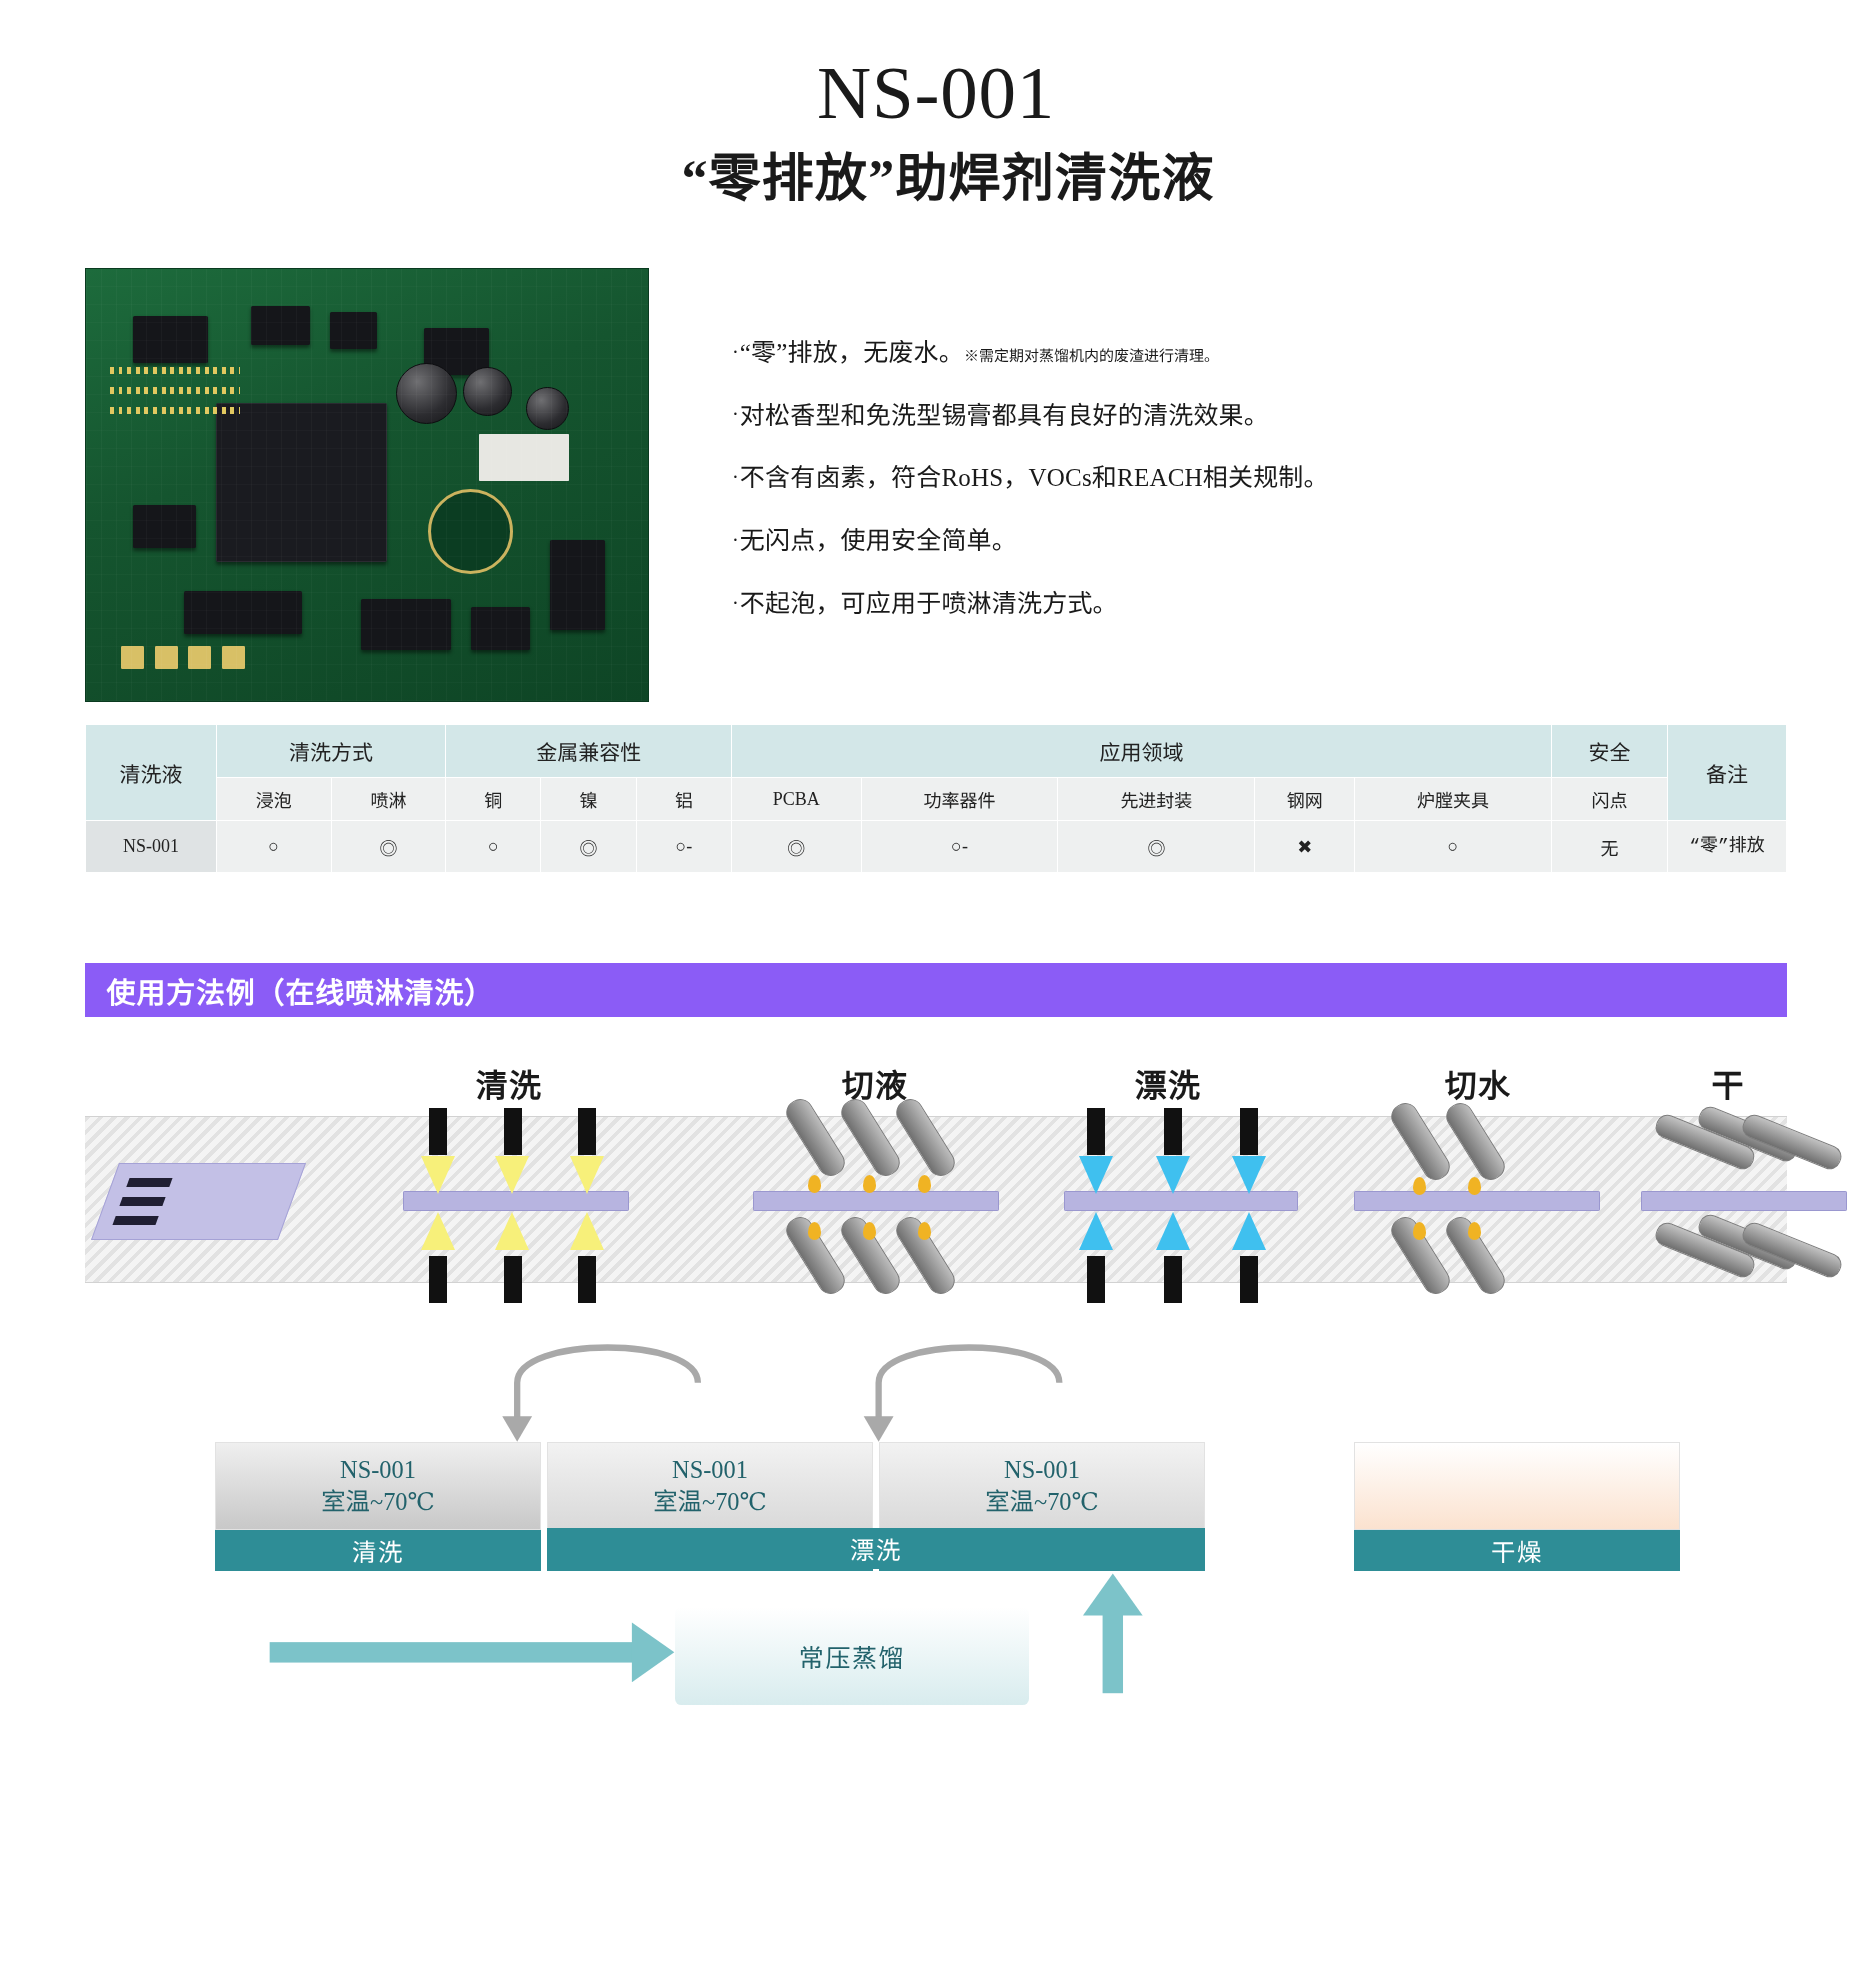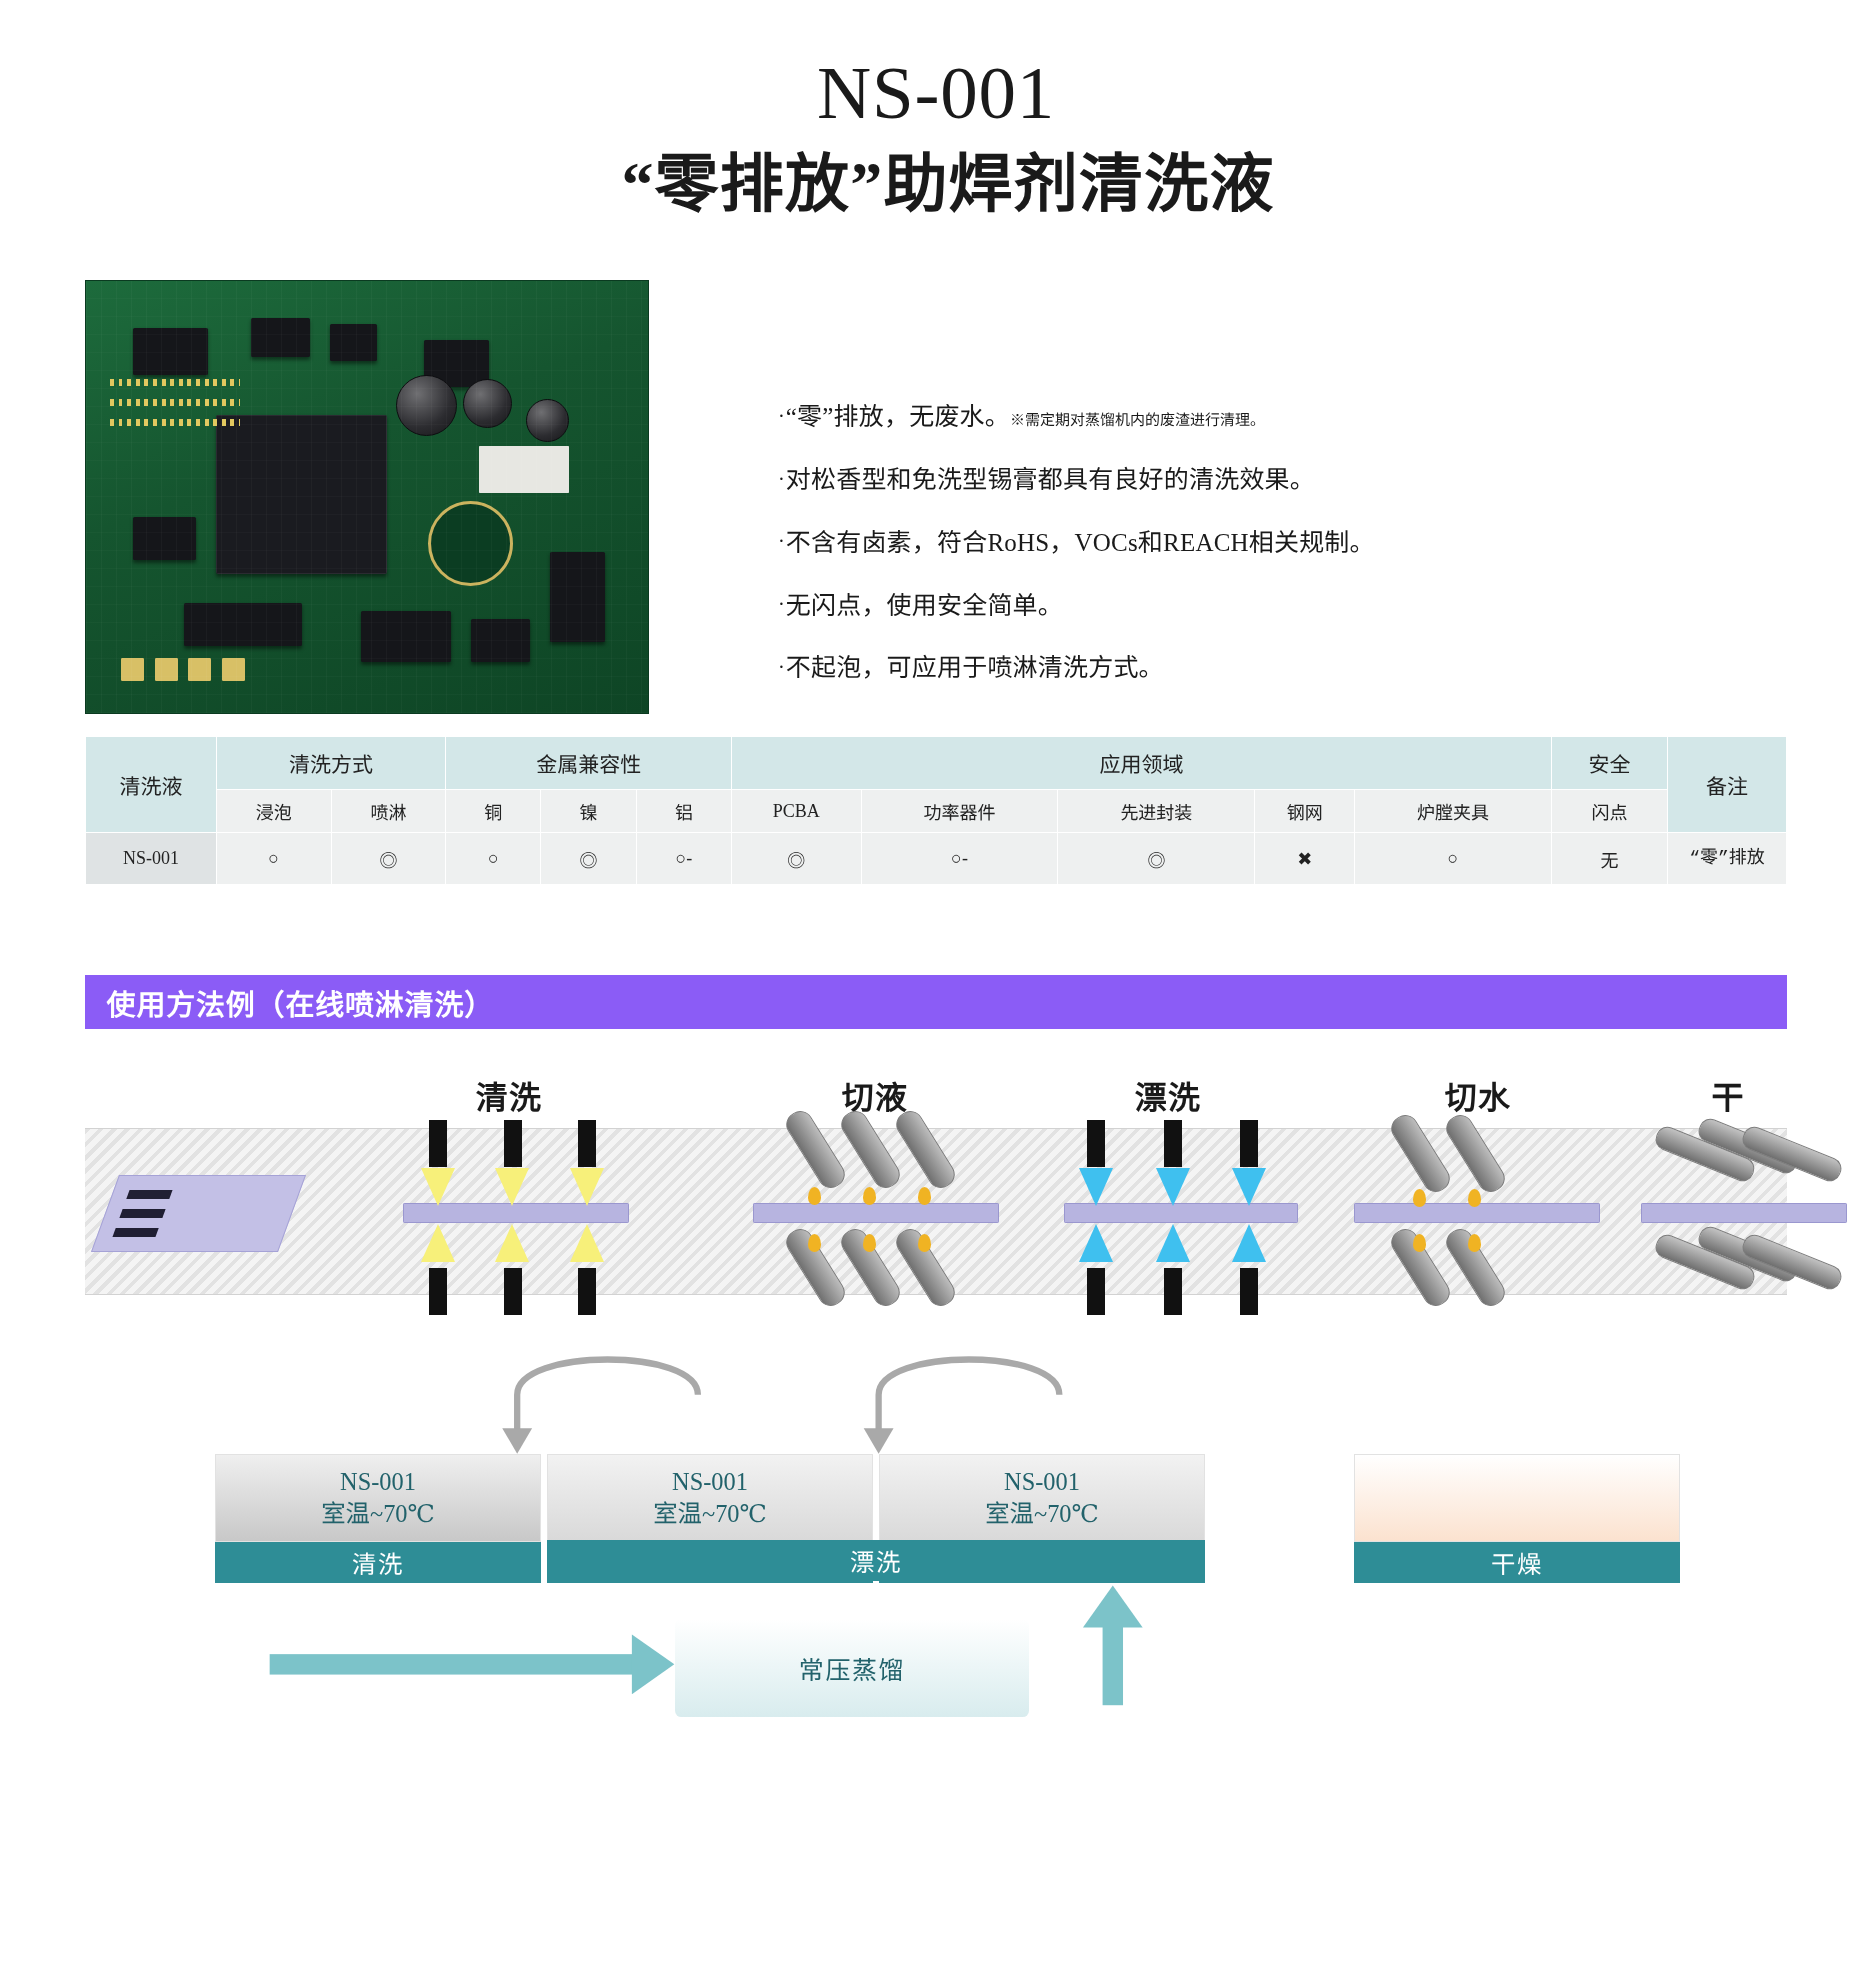--- a/index.html
+++ b/index.html
@@ -26,21 +26,21 @@
     text-align: center;
     font-size: 75px;
     line-height: 1.0;
     font-weight: 400;
     letter-spacing: 0.8px;
     margin: 55px 0 0 0;
     font-family: "Liberation Serif", serif;
   }
   .doc-subtitle {
     text-align: center;
-    font-size: 64px;
+    font-size: 52px;
     line-height: 1.0;
     font-weight: 700;
     margin: 23px 0 0 0;
     letter-spacing: 1.2px;
     font-family: "Liberation Serif", serif;
     padding-left: 24px;
   }
 
   
   .intro {
@@ -49,22 +49,21 @@
     line-height: 1.55;
     text-align: left;
     letter-spacing: 0.2px;
   }
 
   
   .feature-row {
     position: relative;
     margin: 63px 0 0 0;
     display: flex;
-    align-items: flex-end;
-    gap: 46px;
+    align-items: center;
   }
   .photo-wrap {
     margin-left: 85px;
     width: 562px;
     height: 432px;
     flex: 0 0 auto;
     position: relative;
     overflow: hidden;
     background: #0c4b2a;
     border: 0.4px solid #0a3a20;

